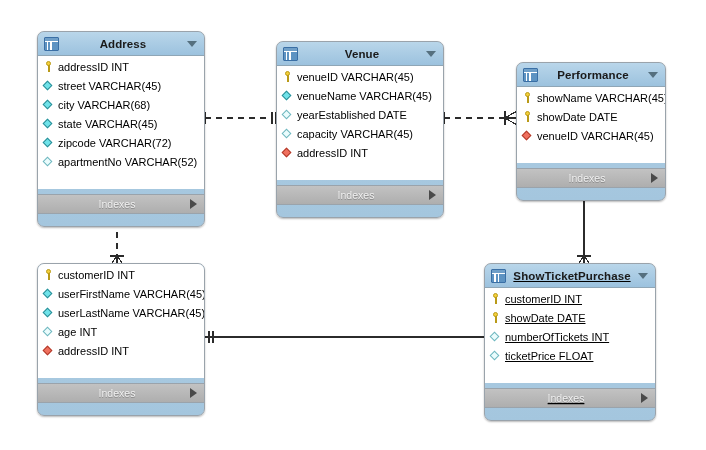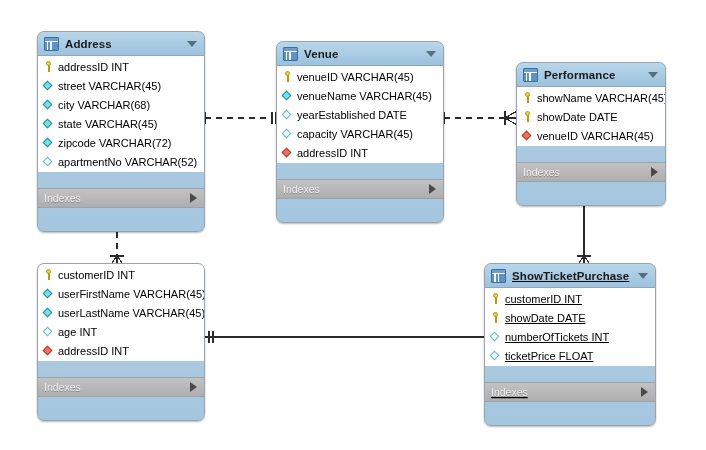--- a/index.html
+++ b/index.html
@@ -11,20 +11,21 @@
   body {
     font-family: "Liberation Sans", sans-serif;
     -webkit-font-smoothing: antialiased;
   }
   #canvas {
     position: relative;
     width: 706px;
     height: 444px;
     background: #ffffff;
     overflow: hidden;
+    text-align: center;
   }
 
   
   #wires {
     position: absolute;
     left: 0;
     top: 0;
     width: 706px;
     height: 450px;
     pointer-events: none;
@@ -96,21 +97,21 @@
     border-right: 5px solid transparent;
     border-top: 6px solid #55707f;
     margin-left: 6px;
   }
 
   .tbl-cols {
     background: #ffffff;
     border-left: 1px solid #9aa3ab;
     border-right: 1px solid #9aa3ab;
     margin: 0 -1px;
-    padding: 1px 0 1px 0;
+    padding: 1px 0 18px 0;
   }
   .col {
     height: 19px;
     display: flex;
     align-items: center;
     padding-left: 5px;
     white-space: nowrap;
   }
   .col-txt {
     font-size: 11px;
@@ -163,21 +164,21 @@
   .tbl-idx {
     height: 18px;
     display: flex;
     align-items: center;
     padding: 0 7px 0 6px;
     background: linear-gradient(#c2c2c2, #aeaeae);
     border-top: 1px solid #9aa3ab;
     border-left: 1px solid #9aa3ab;
     border-right: 1px solid #9aa3ab;
     border-bottom: 1px solid #9aa3ab;
-    margin: 16px -1px;
+    margin: 5px -1px;
   }
   .tbl-idx-label {
     flex: 1 1 auto;
     font-size: 10.5px;
     color: #efefef;
     text-shadow: 0 1px 0 rgba(0,0,0,0.25);
     white-space: nowrap;
   }
   .tbl-idx-caret {
     flex: 0 0 auto;

